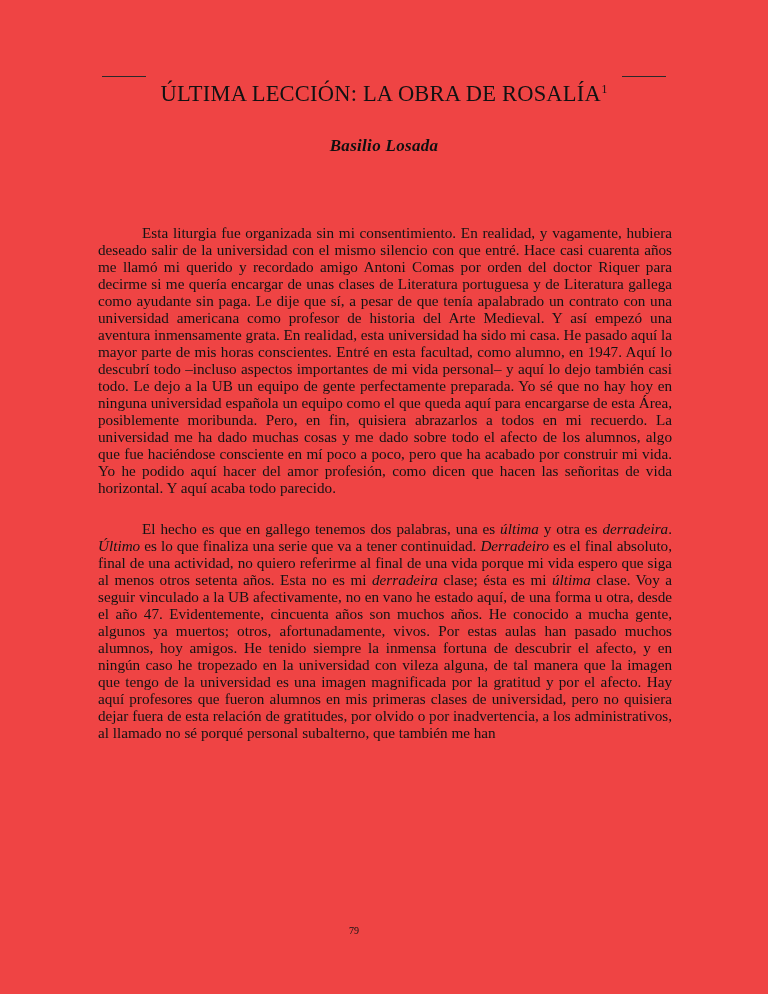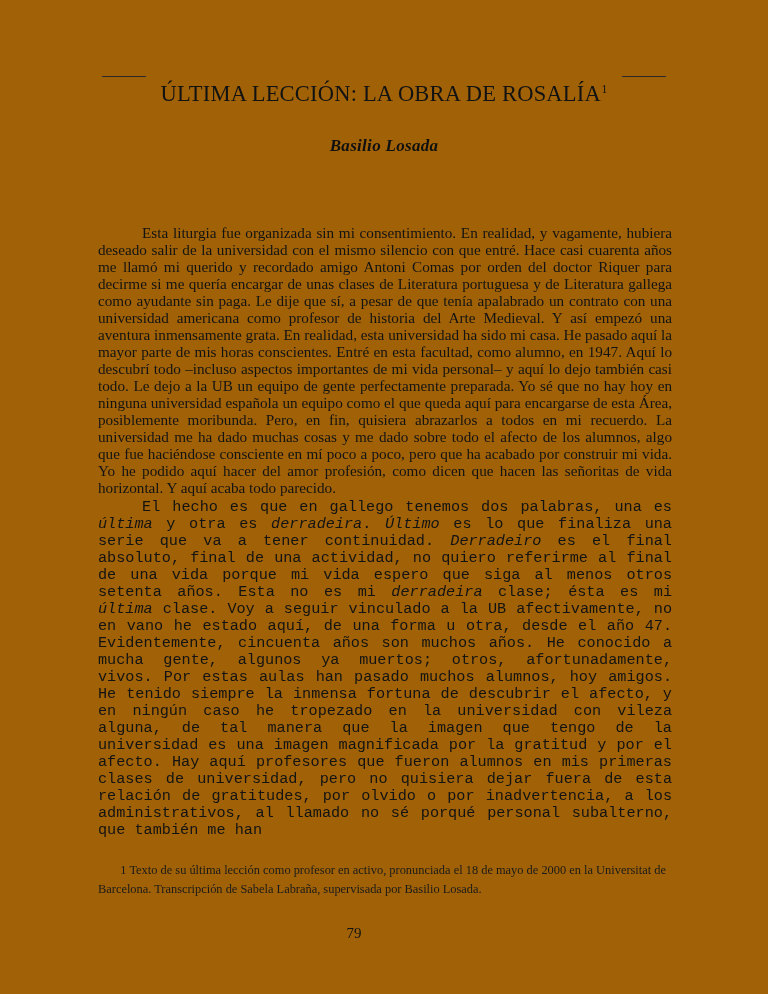--- a/index.html
+++ b/index.html
@@ -7,21 +7,21 @@
     margin: 0;
     padding: 0;
     background: #ffffff;
   }
 
   .page {
     position: relative;
     width: 768px;
     height: 994px;
     margin: 0 auto;
-    background: #a16207;
+    background: #ef4444;
     color: #111111;
     font-family: "Liberation Serif", "DejaVu Serif", serif;
     overflow: hidden;
   }
 
   
   .title-row {
     position: absolute;
     left: 0;
     top: 66px;
@@ -86,22 +86,21 @@
     font-size: 15.2px;
     line-height: 17px;
     text-align: justify;
     text-indent: 2.9em;
     color: #131313;
     -webkit-hyphens: none;
     hyphens: none;
   }
 
   .body-col p + p {
-    margin-top: 3px;
-    font-family: Liberation Mono, monospace;
+    margin-top: 24px;
   }
 
   .body-col em {
     font-style: italic;
   }
 
   
   .footnote {
     position: absolute;
     left: 98px;
@@ -114,21 +113,21 @@
     color: #1a1a1a;
   }
 
   
   .page-number {
     position: absolute;
     left: 0;
     top: 925px;
     width: 708px;
     text-align: center;
-    font-size: 15px;
+    font-size: 10px;
     color: #131313;
   }
 </style>
 </head>
 <body>
 
 <div class="page">
 
   <div class="title-row">
     <span class="title-rule left"></span>
@@ -139,17 +138,16 @@
   <div class="author">Basilio Losada</div>
 
   <div class="body-col">
 
     <p><span>Esta liturgia fue organizada sin mi consentimiento. En realidad, y vagamente, hubiera deseado salir de la universidad con el mismo silencio con que entré. Hace casi cuarenta años me llamó mi querido y recordado amigo Antoni Comas por orden del doctor Riquer para decirme si me quería encargar de unas clases de Literatura portuguesa y de  Literatura gallega como ayudante sin paga. Le dije que sí, a pesar de que tenía apalabrado un contrato con una universidad americana como profesor de historia del Arte Medieval. Y así empezó  una aventura inmensamente grata. En realidad, esta universidad ha sido mi casa. He pasado aquí la mayor parte de mis horas conscientes. Entré en esta facultad, como alumno, en 1947. Aquí lo descubrí todo –incluso aspectos importantes de mi vida personal–  y aquí lo dejo también casi todo. Le dejo a la UB un equipo de gente perfectamente preparada. Yo sé que no hay hoy en ninguna universidad española un equipo como el que queda aquí para encargarse de esta Área, posiblemente moribunda. Pero, en fin, quisiera abrazarlos a todos en mi recuerdo. La universidad me ha dado muchas cosas y me dado sobre todo el afecto de los alumnos, algo que fue haciéndose consciente en mí poco a poco, pero que ha acabado por construir mi vida. Yo he podido aquí hacer del amor profesión, como dicen que hacen las señoritas de vida horizontal. Y aquí acaba todo parecido.</span></p>
 
     <p><span>El hecho es que en gallego tenemos dos palabras, una es </span><em>última</em><span> y otra es </span><em>derradeira</em><span>. </span><em>Último</em><span> es lo que finaliza una serie que va a tener continuidad. </span><em>Derradeiro</em><span> es el final absoluto, final de una actividad, no quiero referirme al final de una vida porque mi vida espero que siga al menos otros setenta años. Esta no es mi </span><em>derradeira</em><span> clase; ésta es mi </span><em>última</em><span> clase. Voy a seguir vinculado a la UB afectivamente, no en vano he estado aquí, de una forma u otra, desde el año 47. Evidentemente, cincuenta años son muchos años. He conocido a mucha gente, algunos ya muertos; otros, afortunadamente, vivos. Por estas aulas han pasado muchos alumnos, hoy amigos. He tenido siempre la inmensa fortuna de descubrir el afecto, y en ningún caso he tropezado en la universidad con vileza alguna, de tal manera que la imagen que tengo de la universidad es una imagen magnificada por la gratitud y por el  afecto. Hay aquí profesores que fueron alumnos en mis primeras clases de universidad, pero no quisiera dejar fuera de esta relación de gratitudes, por olvido o por inadvertencia, a los administrativos, al llamado no sé porqué personal subalterno, que también me han</span></p>
 
   </div>
 
-  <div class="footnote">1 Texto de su última lección como profesor en activo, pronunciada el 18 de mayo de 2000 en la Universitat de Barcelona. Transcripción de Sabela Labraña, supervisada por Basilio Losada.</div>
 
   <div class="page-number">79</div>
 
 </div>
 
 </body></html>

